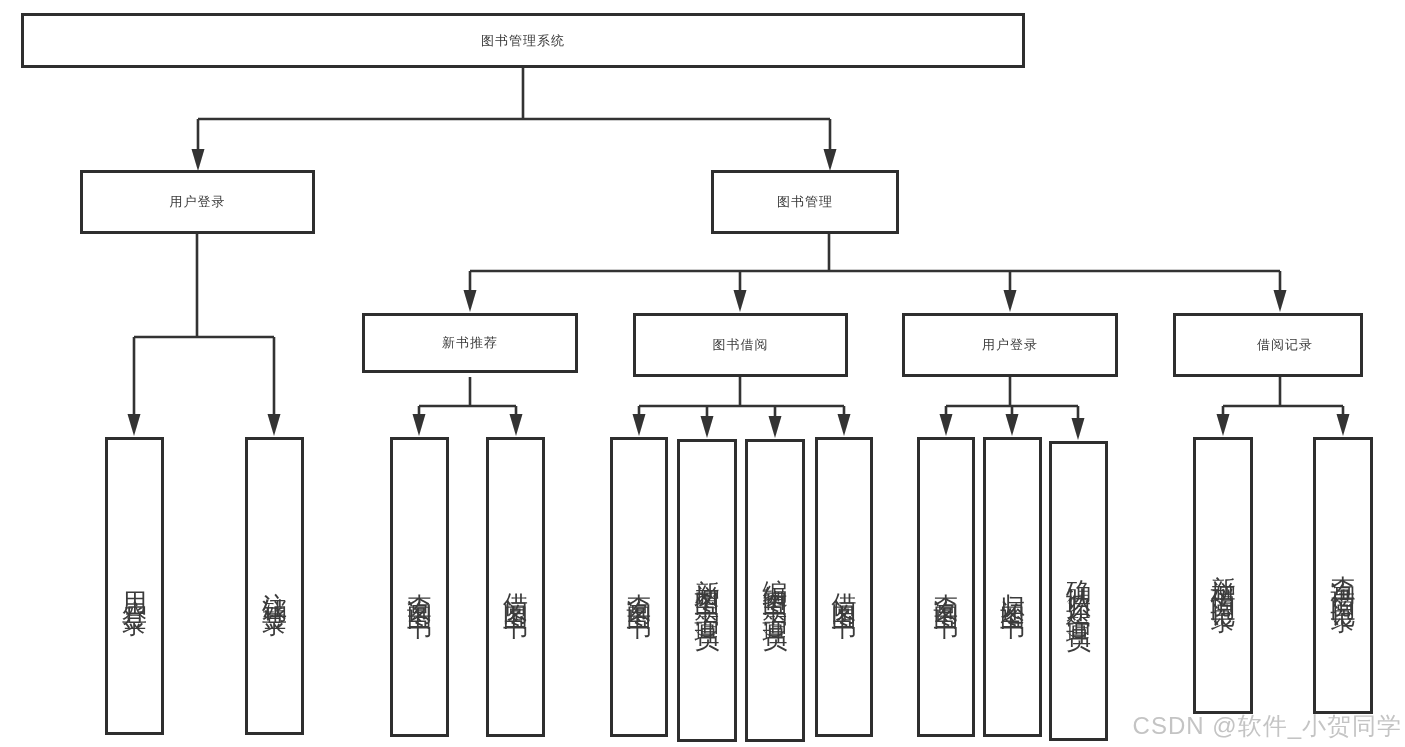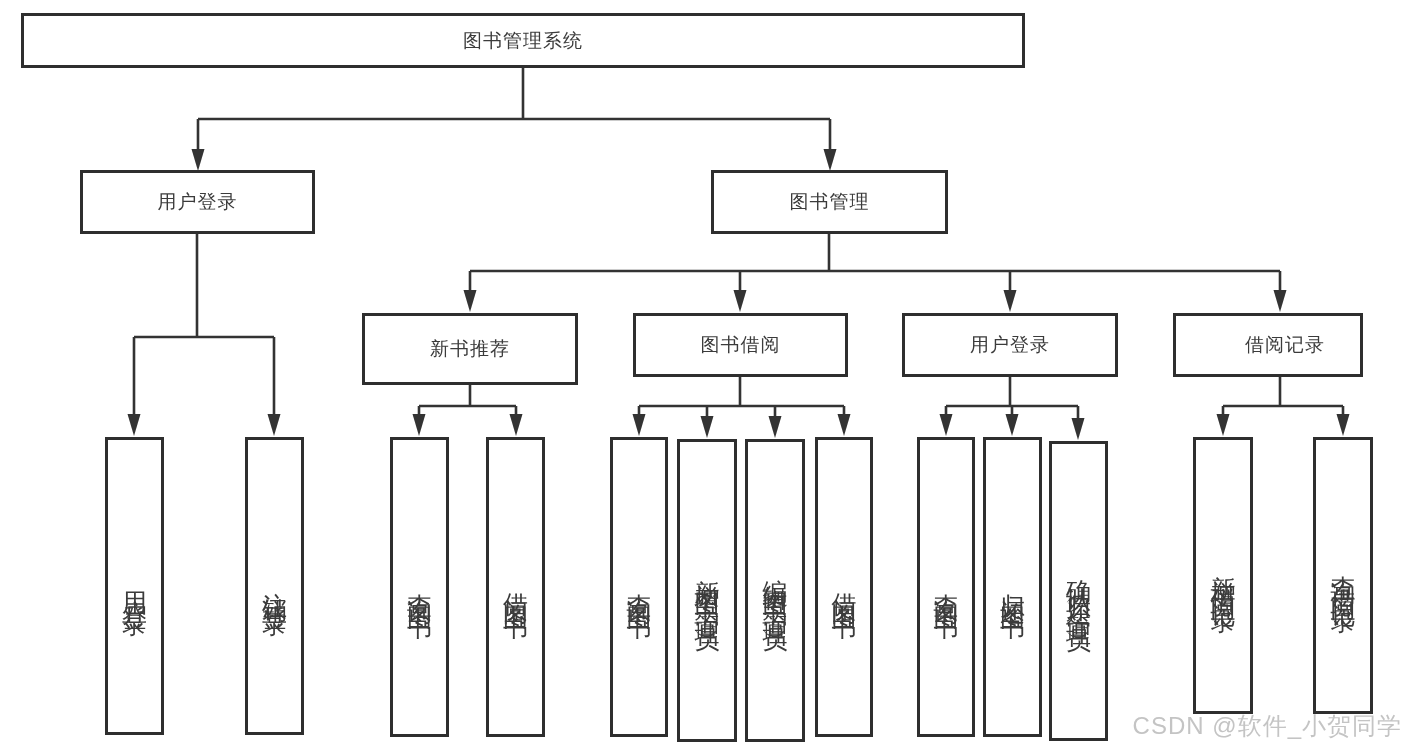--- a/index.html
+++ b/index.html
@@ -13,21 +13,21 @@
   .stage{
     position:relative;width:1405px;height:747px;background:var(--background);
     font-family:"Liberation Sans","DejaVu Sans",sans-serif;overflow:hidden;
   }
   .wires{position:absolute;left:0;top:0;width:1405px;height:747px;}
   .cline{stroke:var(--line);stroke-width:2.6;fill:none;}
   .arrow{fill:var(--line);stroke:none;}
   .hnode{
     position:absolute;box-sizing:border-box;border:3px solid var(--border);
     background:var(--background);display:flex;align-items:center;justify-content:center;
-    font-size:19px;letter-spacing:1px;color:var(--text);z-index:2;
+    font-size:13px;letter-spacing:1px;color:var(--text);z-index:2;
   }
   .vnode{
     position:absolute;box-sizing:border-box;border:3px solid var(--border);
     background:var(--background);display:flex;align-items:center;justify-content:center;
     color:var(--text);z-index:2;
   }
   .vnode span{
     writing-mode:vertical-rl;text-orientation:mixed;
     font-size:25px;letter-spacing:7px;line-height:1;white-space:nowrap;
   }
@@ -77,25 +77,25 @@
     <polygon class="arrow" points="1336.5,414 1349.5,414 1343,436"></polygon>
   </svg>
 
   <div class="hnode" style="left:21px;top:13px;width:1004px;height:55px;">
     <span>图书管理系统</span>
   </div>
 
   <div class="hnode" style="left:80px;top:170px;width:235px;height:64px;">
     <span>用户登录</span>
   </div>
-  <div class="hnode" style="left:711px;top:170px;width:237px;height:64px;text-align:right;">
+  <div class="hnode" style="left:711px;top:170px;width:188px;height:64px;text-align:right;">
     <span>图书管理</span>
   </div>
 
-  <div class="hnode" style="left:362px;top:313px;width:216px;height:72px;">
+  <div class="hnode" style="left:362px;top:313px;width:216px;height:60px;">
     <span>新书推荐</span>
   </div>
   <div class="hnode" style="left:633px;top:313px;width:215px;height:64px;">
     <span>图书借阅</span>
   </div>
   <div class="hnode" style="left:902px;top:313px;width:216px;height:64px;">
     <span>用户登录</span>
   </div>
   <div class="hnode" style="left:1173px;top:313px;width:190px;height:64px;padding-left:34px;">
     <span>借阅记录</span>

